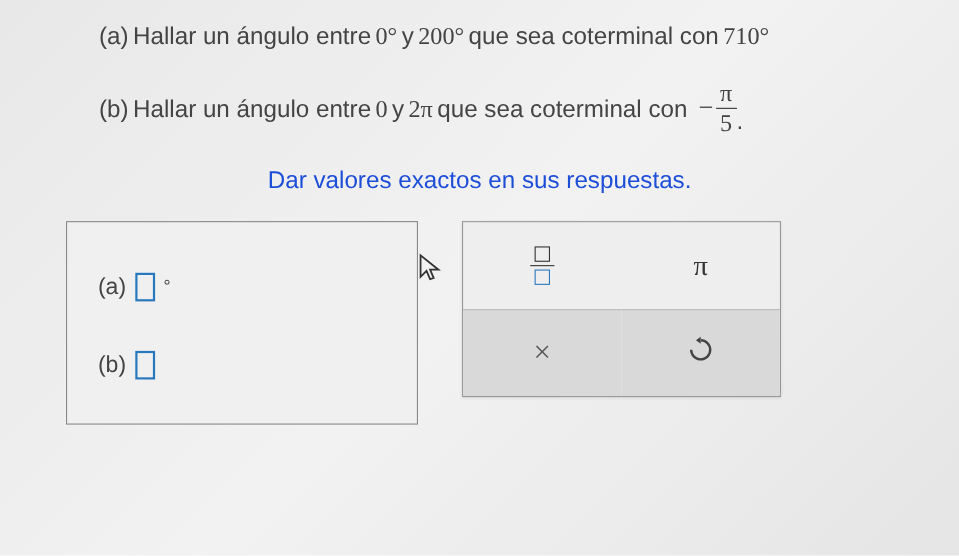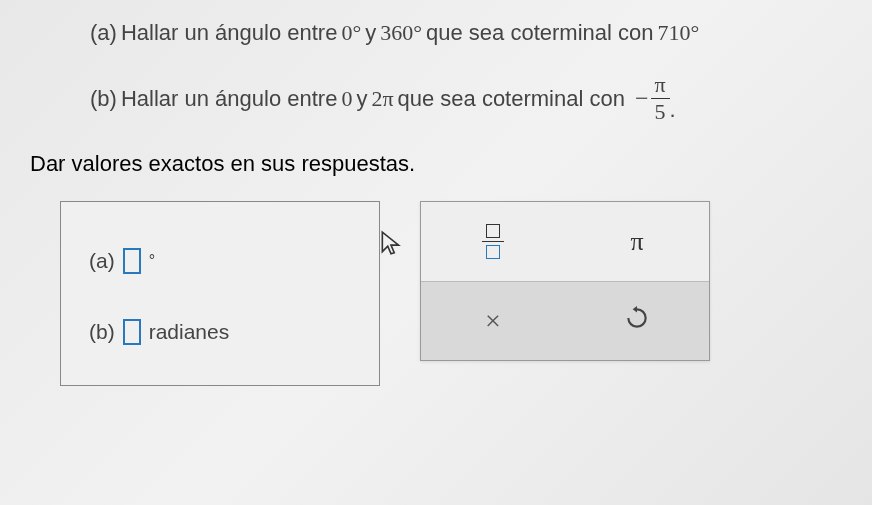--- a/index.html
+++ b/index.html
@@ -17,23 +17,24 @@
       color: #444;
       margin-bottom: 28px;
       display: flex;
       align-items: center;
       flex-wrap: nowrap;
       gap: 4px;
       padding-left: 60px;
     }
     .instruction {
       font-size: 22px;
-      color: #000000;
+      color: #1d4ed8;
       margin-bottom: 24px;
       padding-left: 0;
+      text-align: center;
     }
     .math { font-family: 'Times New Roman', serif; }
     .frac {
       display: inline-flex;
       flex-direction: column;
       align-items: center;
       vertical-align: middle;
       font-family: 'Times New Roman', serif;
       font-size: 22px;
       line-height: 1;
@@ -128,21 +129,21 @@
     .cursor svg { width: 22px; height: 26px; }
   </style>
 </head>
 <body>
 
 <div class="question-line">
   <span>(a)</span>
   <span>Hallar un ángulo entre</span>
   <span class="math">0°</span>
   <span>y</span>
-  <span class="math">360°</span>
+  <span class="math">200°</span>
   <span>que sea coterminal con</span>
   <span class="math">710°</span>
 </div>
 
 <div class="question-line">
   <span>(b)</span>
   <span>Hallar un ángulo entre</span>
   <span class="math">0</span>
   <span>y</span>
   <span class="math">2π</span>
@@ -169,21 +170,20 @@
 
   <div class="answer-box">
     <div class="answer-line">
       <span>(a)</span>
       <span class="input-placeholder"></span>
       <span class="deg-symbol">°</span>
     </div>
     <div class="answer-line">
       <span>(b)</span>
       <span class="input-placeholder"></span>
-      <span>radianes</span>
     </div>
   </div>
 
   <div class="palette-box">
     <div class="palette-cell">
       <span class="palette-frac">
         <span class="pnum"></span>
         <span class="pbar"></span>
         <span class="pden"></span>
       </span>

